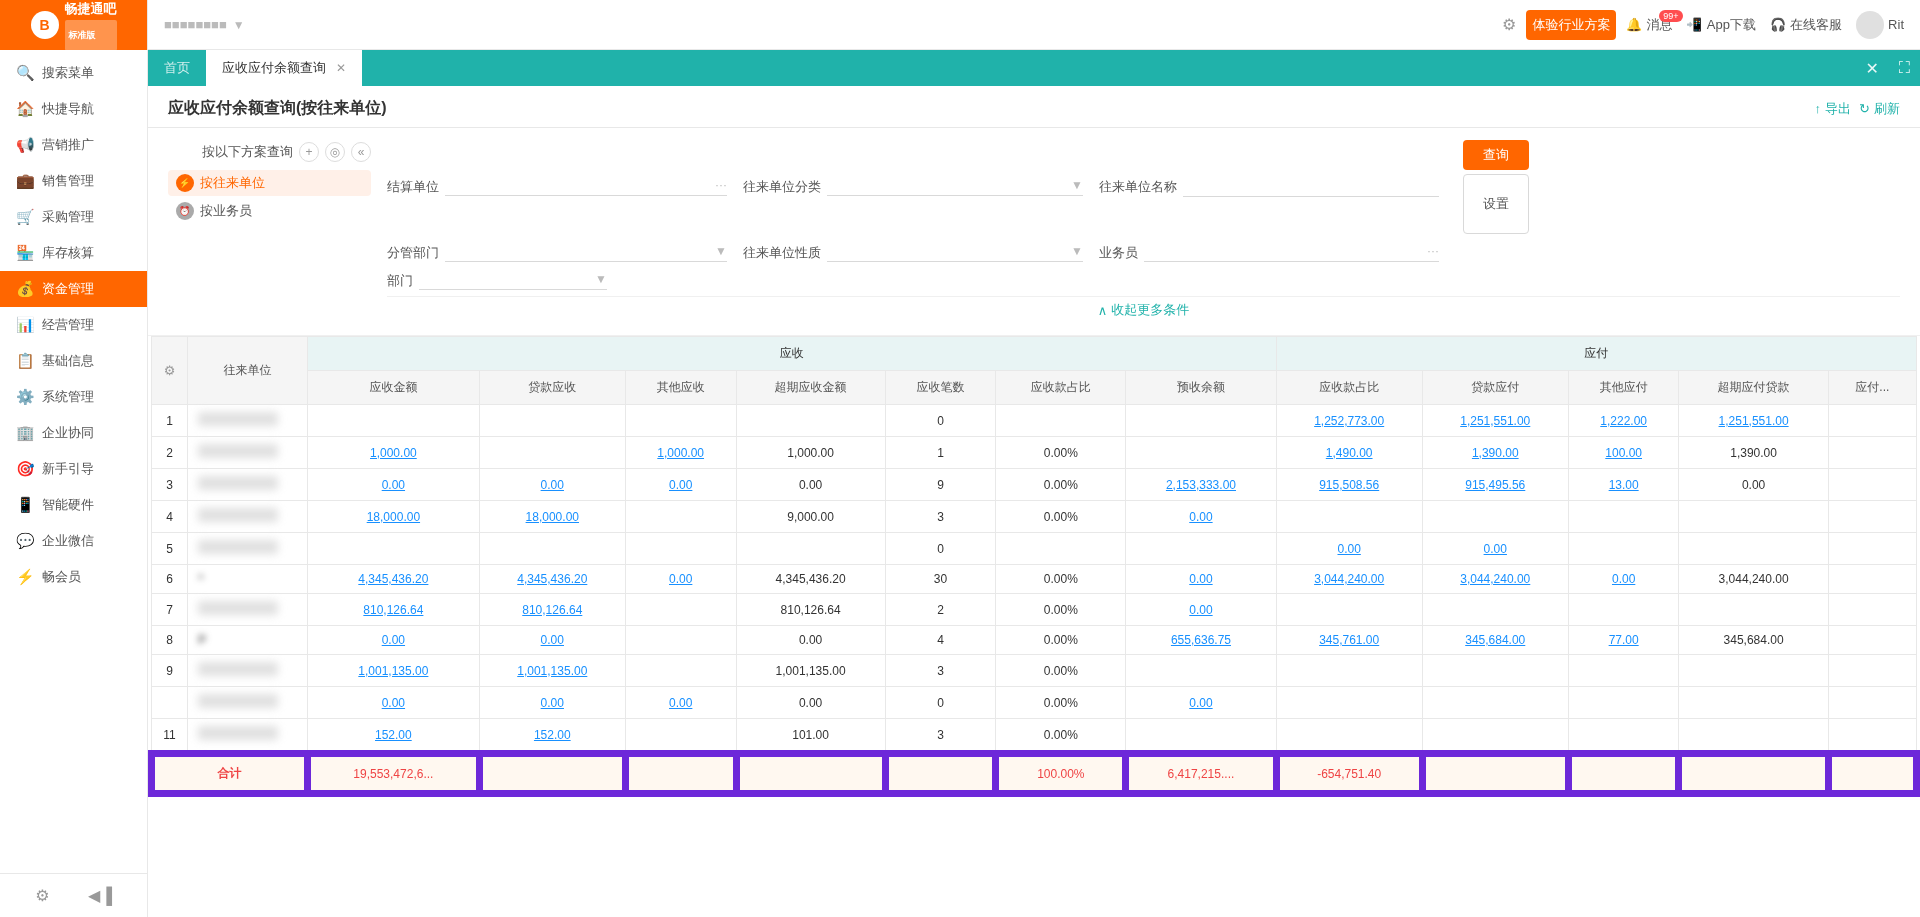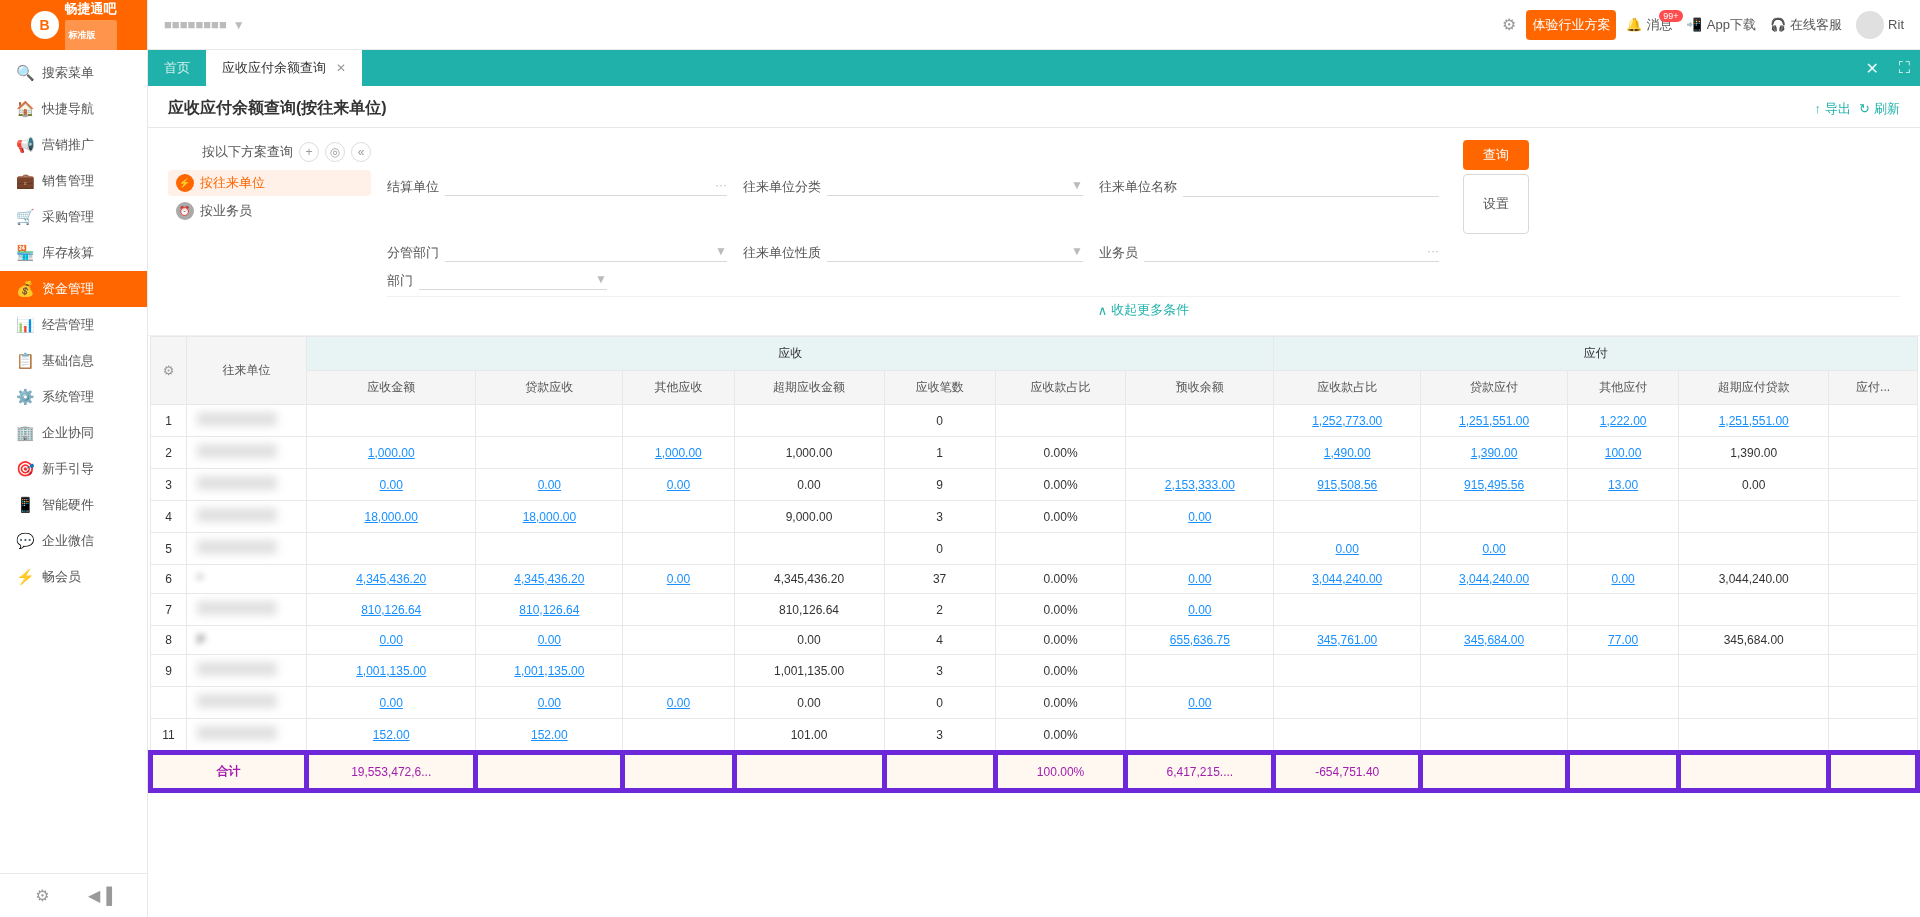--- a/index.html
+++ b/index.html
@@ -125,22 +125,22 @@
     .data-table thead th.group-header { background: #e8f4f4; color: #333; font-weight: 500; }
     .data-table tbody tr { background: #fff; }
     .data-table tbody td {
       padding: 7px 10px; text-align: center; font-size: 12px; color: #333;
       border: 1px solid #e8e8e8; white-space: nowrap;
     }
     .data-table tbody td.text-left { text-align: left; }
     .data-table tbody td.link { color: #1890ff; cursor: pointer; text-decoration: underline; }
     .data-table tfoot tr { background: #fff8f0; }
     .data-table tfoot td {
-      padding: 8px 10px; font-size: 12px; color: #a21caf; font-weight: 500;
-      border: 5px solid #6d28d9; text-align: center; white-space: nowrap;
+      padding: 8px 10px; font-size: 12px; color: #ef4444; font-weight: 500;
+      border: 7px solid #6d28d9; text-align: center; white-space: nowrap;
     }
     .data-table tfoot td.label { text-align: center; font-weight: bold; }
     .table-settings-icon { color: #999; font-size: 13px; cursor: pointer; }
     .blurred { filter: blur(4px); user-select: none; color: transparent; background: #e0e0e0; border-radius: 3px; display: inline-block; width: 80px; height: 14px; }
   </style>
 </head>
 <body>
 
 <div class="sidebar">
   <div class="sidebar-logo">
@@ -490,21 +490,21 @@
             <td></td>
           </tr>
 
           <tr>
             <td>6</td>
             <td class="text-left"><span style="filter:blur(3px);">^</span></td>
             <td class="link">4,345,436.20</td>
             <td class="link">4,345,436.20</td>
             <td class="link">0.00</td>
             <td>4,345,436.20</td>
-            <td>37</td>
+            <td>30</td>
             <td>0.00%</td>
             <td class="link">0.00</td>
             <td class="link">3,044,240.00</td>
             <td class="link">3,044,240.00</td>
             <td class="link">0.00</td>
             <td>3,044,240.00</td>
             <td></td>
           </tr>
 
           <tr>

